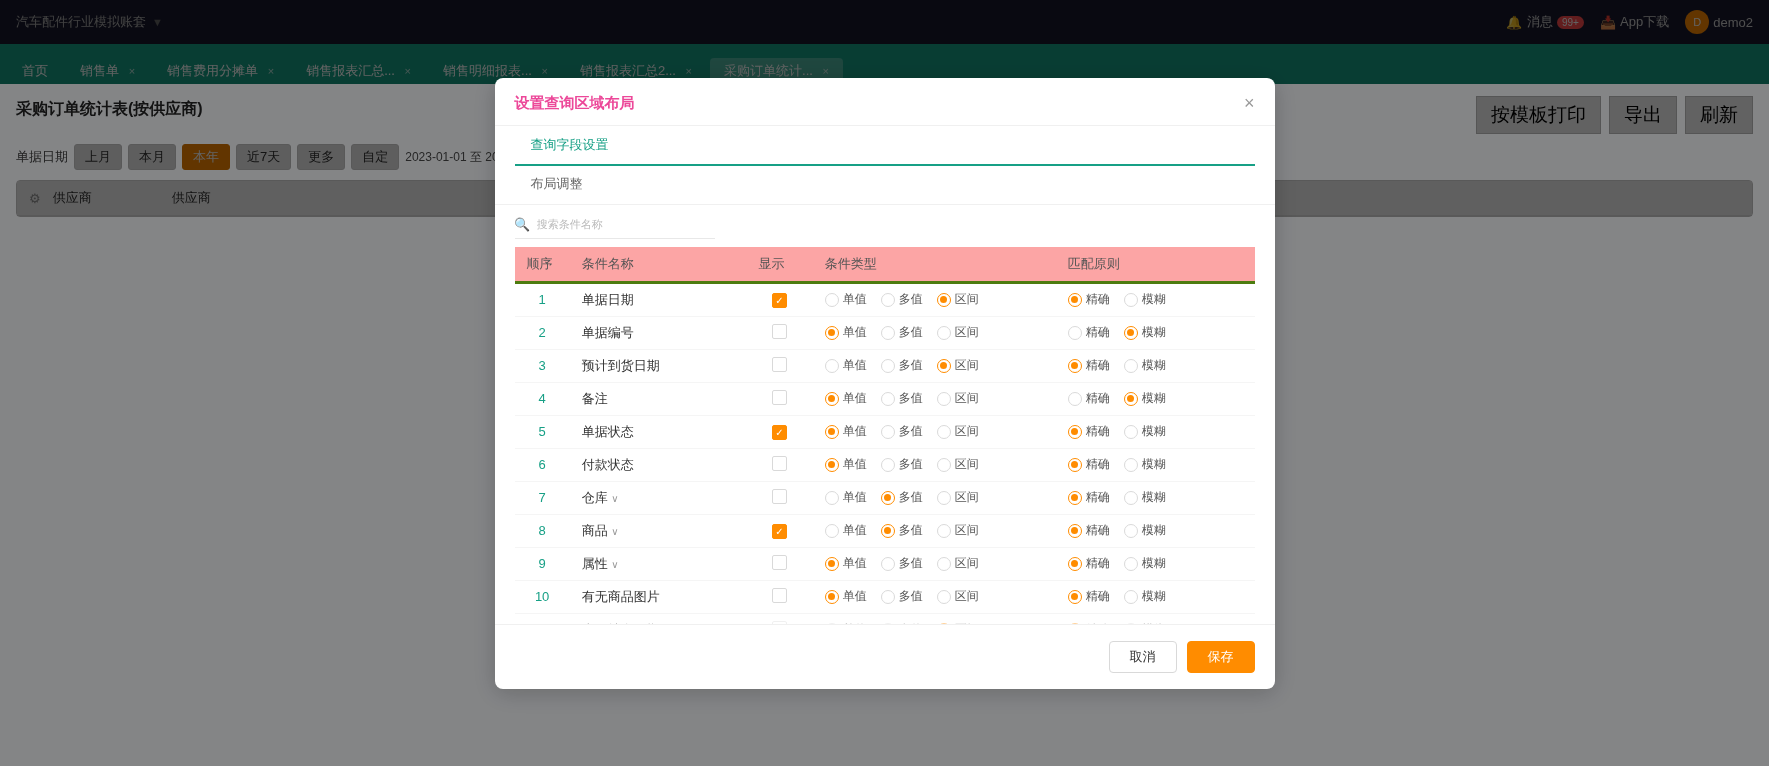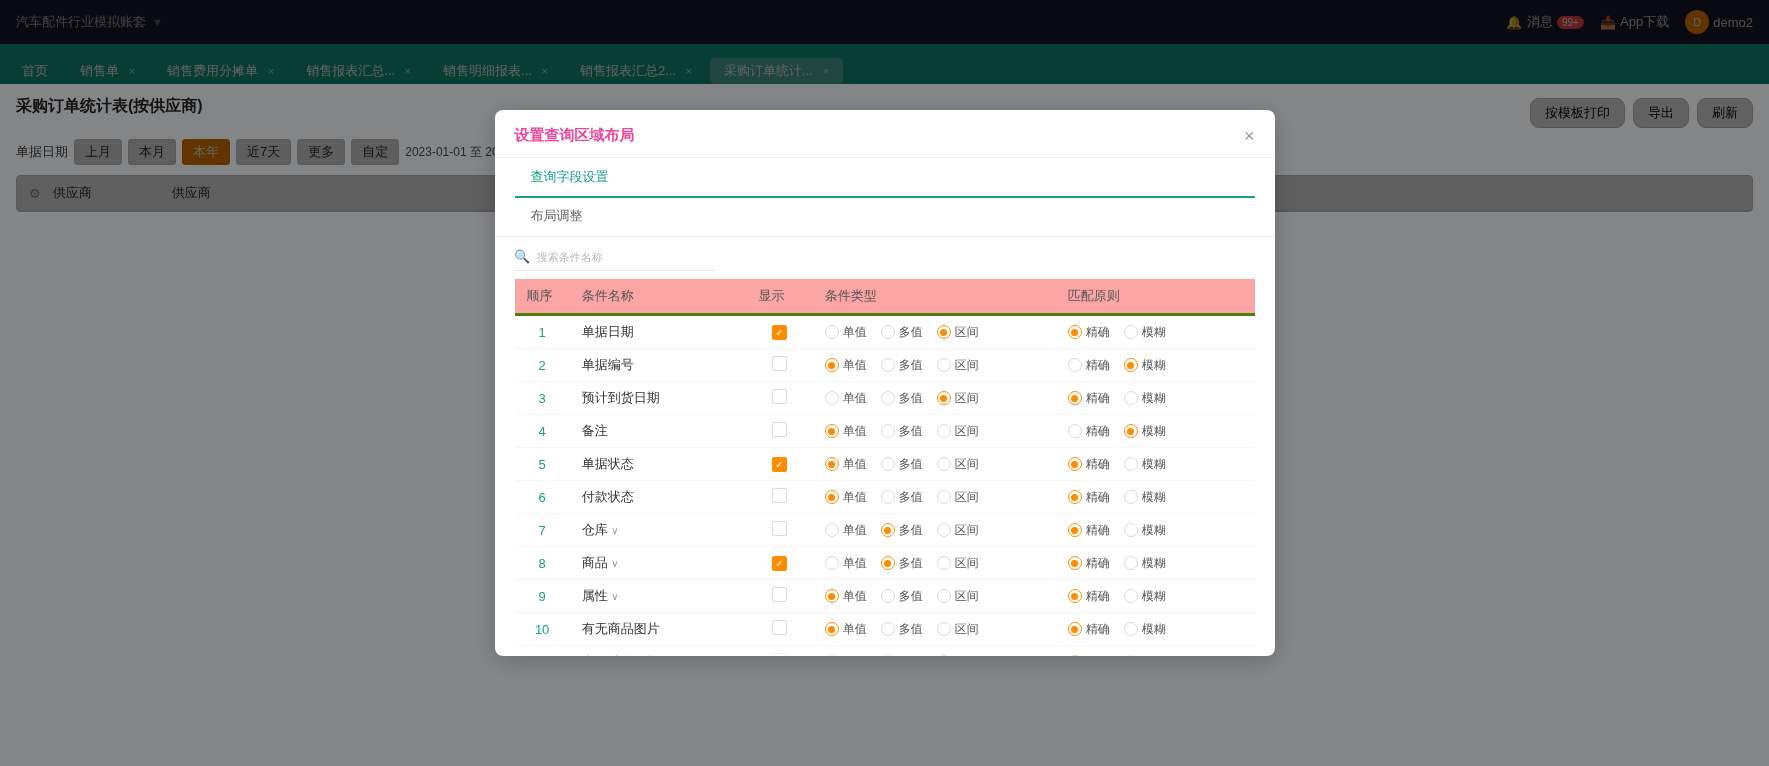--- a/index.html
+++ b/index.html
@@ -43,21 +43,21 @@
     .page-content {
       padding: 12px 16px;
       position: relative;
     }
     .page-title {
       font-size: 16px;
       font-weight: bold;
       color: #333;
       margin-bottom: 12px;
     }
-    .btn { padding: 5px 14px; border-radius: 9px; cursor: pointer; font-size: 13px; border: 1px solid #ddd; background: white; }
+    .btn { padding: 5px 14px; border-radius: 0; cursor: pointer; font-size: 19px; border: 1px solid #ddd; background: white; }
 
     
     .filter-row { display: flex; align-items: center; gap: 6px; font-size: 13px; margin-bottom: 10px; }
     .filter-tag { padding: 3px 10px; border-radius: 3px; cursor: pointer; background: #f5f5f5; border: 1px solid #e8e8e8; }
     .filter-tag.active { background: #ff8c00; color: white; border-color: #ff8c00; }
     .filter-date { color: #666; font-size: 12px; }
 
     
     .table-area { background: white; border-radius: 4px; border: 1px solid #e8e8e8; }
     .table-header { display: flex; align-items: center; padding: 8px 12px; border-bottom: 1px solid #e8e8e8; background: #fafafa; }
@@ -663,14 +663,18 @@
                       <span class="radio-label">模糊</span>
                     </label>
                   </div>
                 </td>
               </tr>
             </tbody>
         </table>
       </div>
     </div>
 
+    <div class="modal-footer">
+      <button class="btn-cancel">取消</button>
+      <button class="btn-save">保存</button>
+    </div>
   </div>
 </div>
 
 </body></html>

